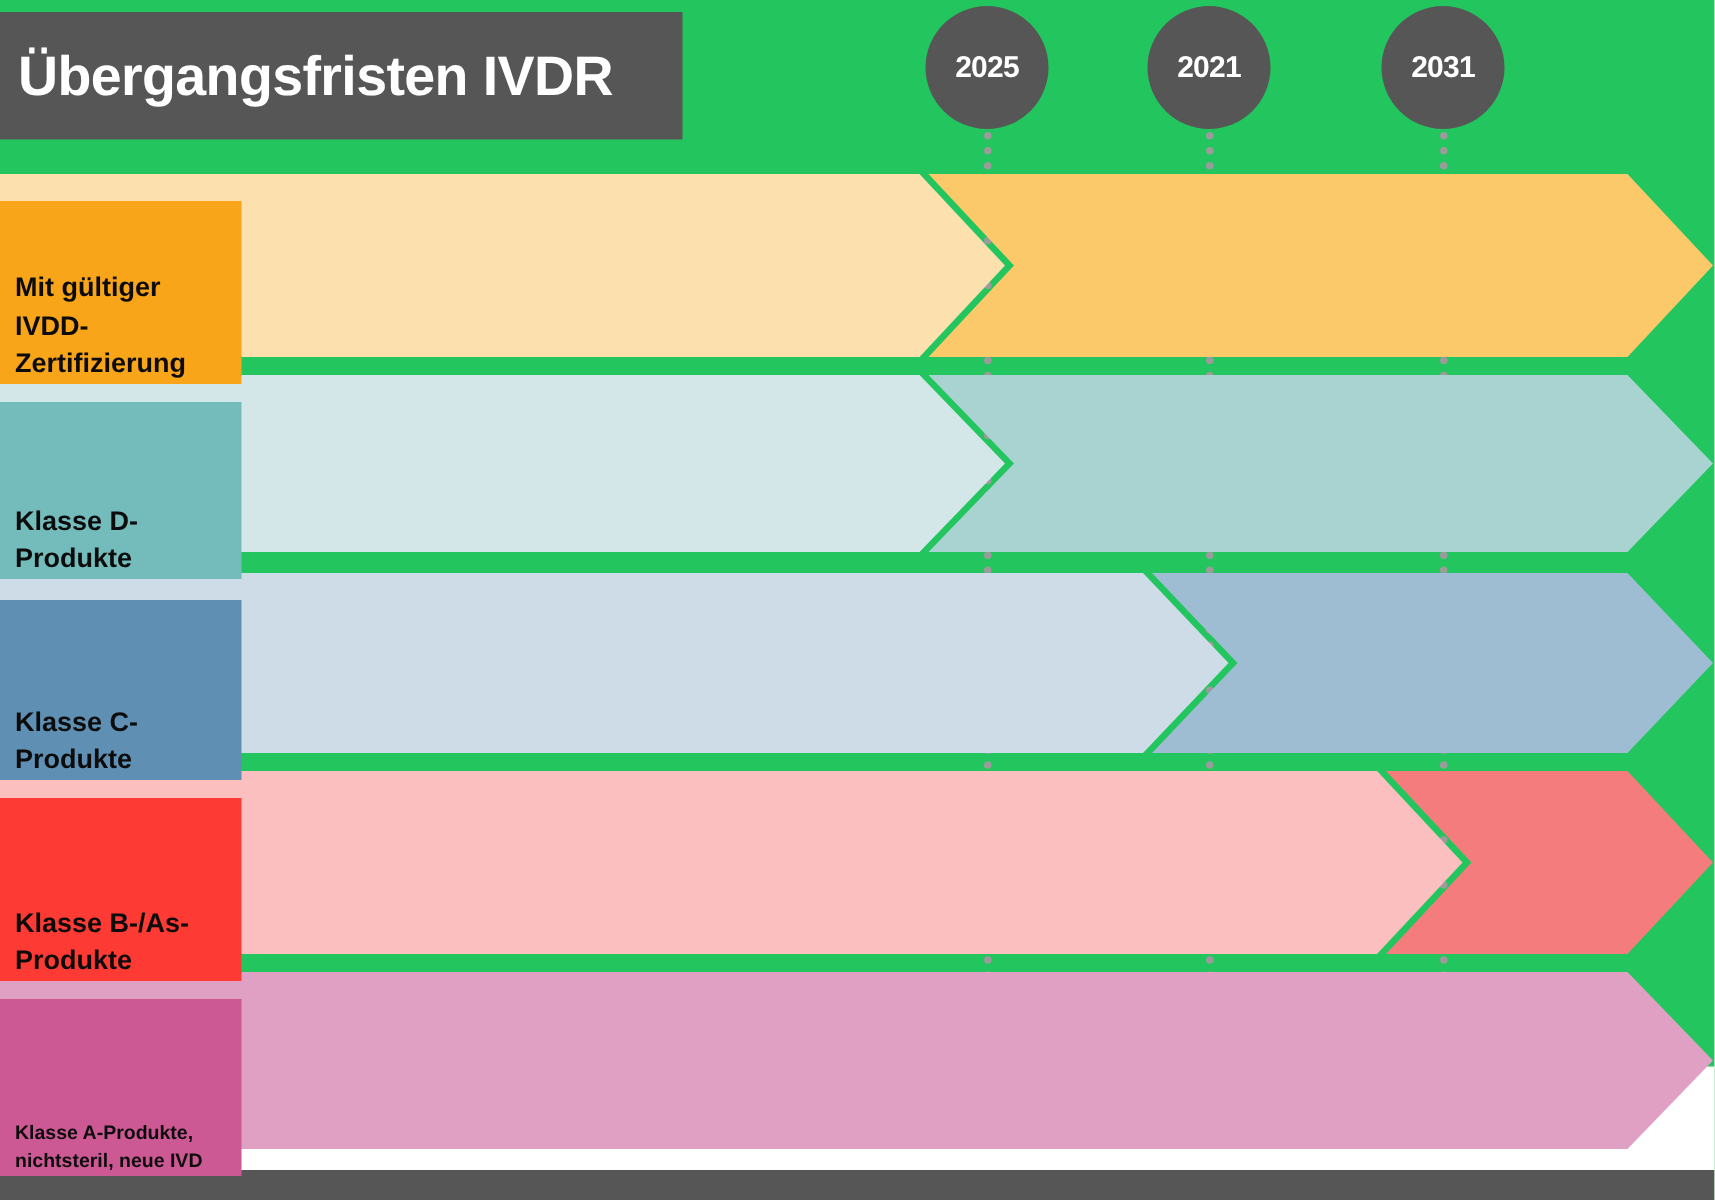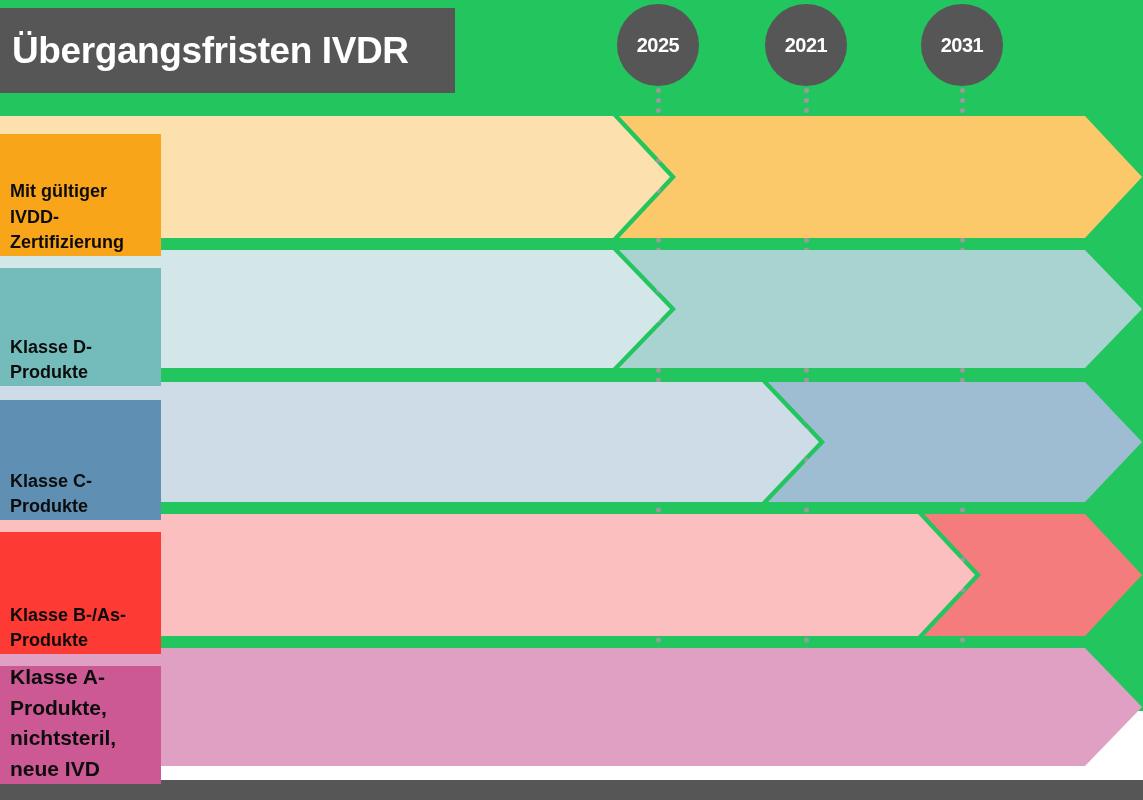--- a/index.html
+++ b/index.html
@@ -76,21 +76,21 @@
     display: flex;
     align-items: flex-end;
     padding: 0 10px;
     color: #0c0c0c;
     font-size: 18px;
     font-weight: bold;
     line-height: 1.42;
     z-index: 6;
     margin-top: 18px;
   }
-  .row-label.small { font-size: 21px; line-height: 1.45; }
+  .row-label.small { font-size: 13px; line-height: 1.45; }
 
   .seg {
     position: absolute;
     top: 0;
     height: 100%;
     z-index: 3;
   }
 
   .bottom-bar {
     position: absolute;

